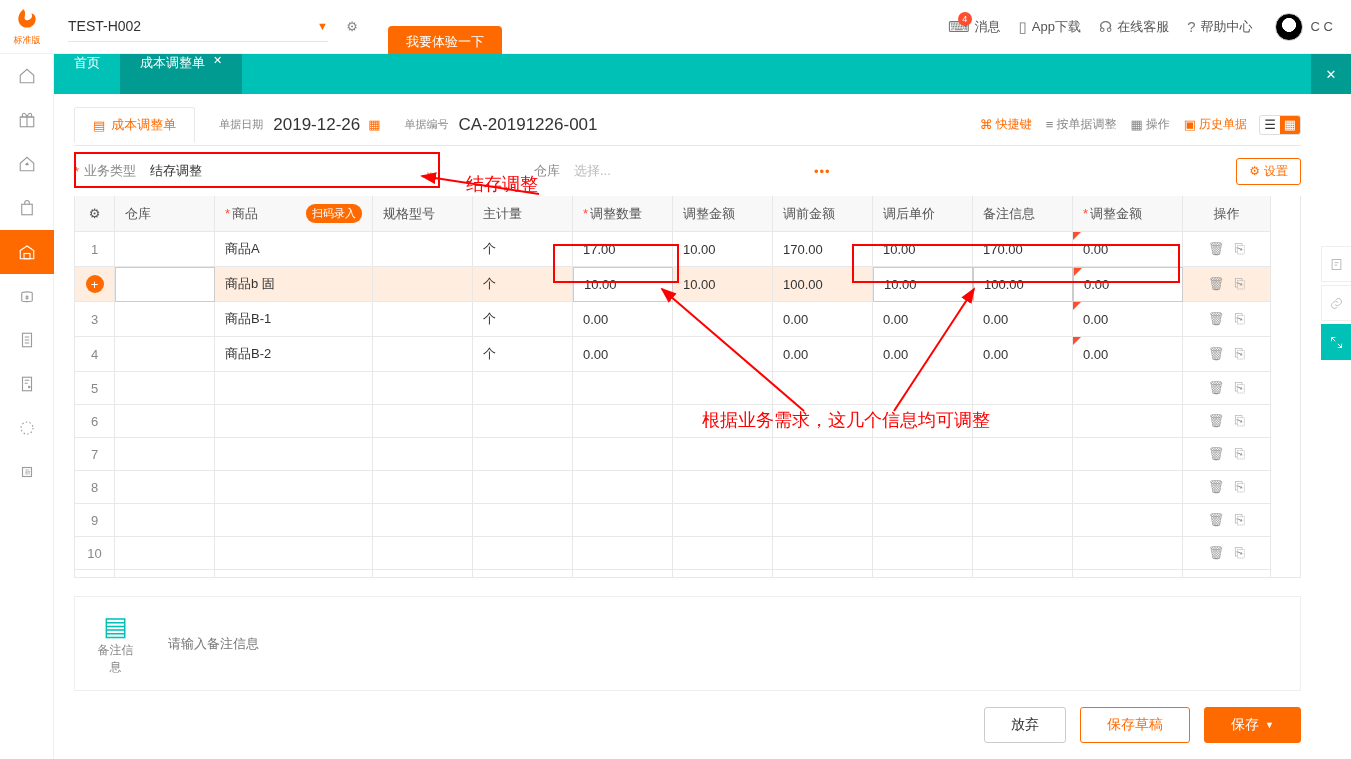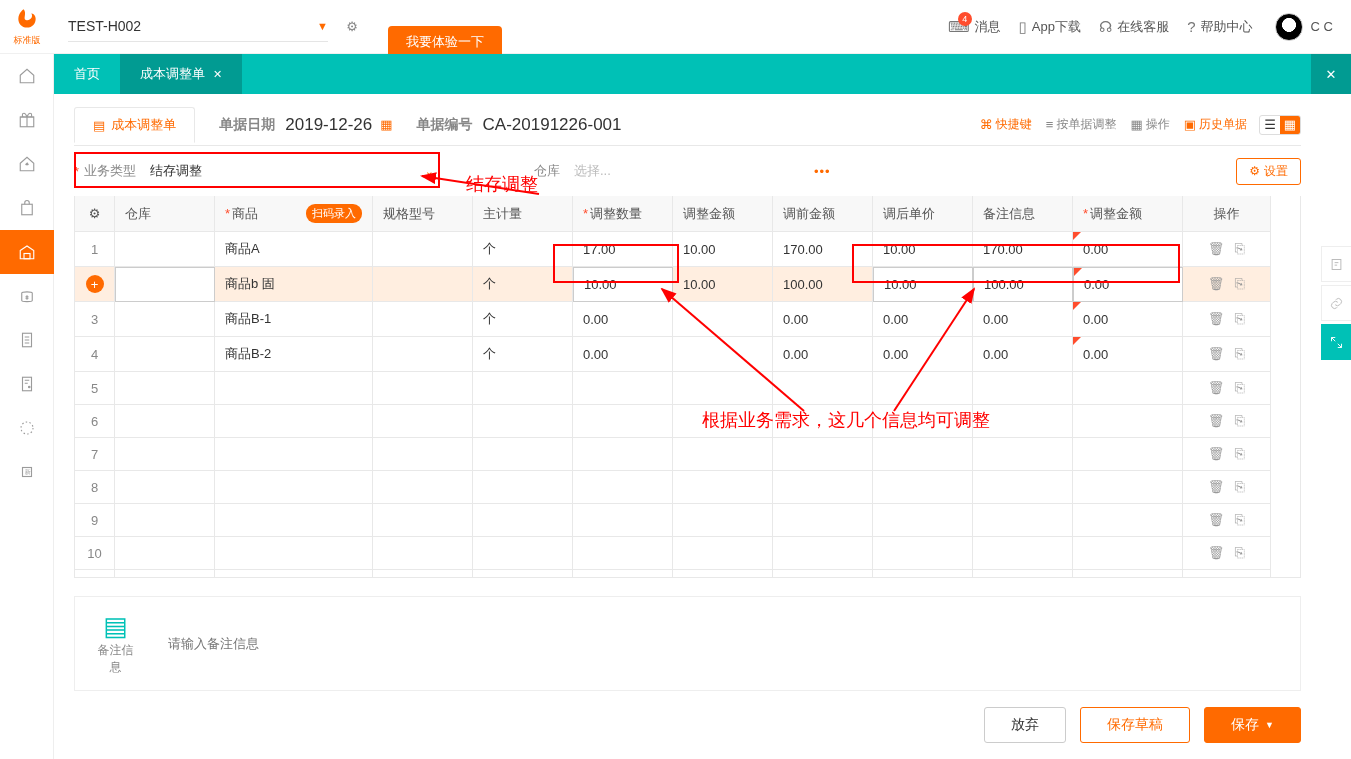--- a/index.html
+++ b/index.html
@@ -16,21 +16,21 @@
 .gear-btn { width: 28px; height: 28px; margin-left: 10px; display: flex; align-items: center; justify-content: center; color: #888; cursor: pointer; }
 .experience-btn { background: #ff6a00; color: #fff; border-radius: 4px; padding: 7px 18px; margin-left: 22px; font-size: 13px; cursor: pointer; margin-top: 30px; }
 .hdr-spacer { flex: 1; }
 .hdr-link { display: flex; align-items: center; margin-left: 18px; color: #555; cursor: pointer; font-size: 13px; position: relative; }
 .hdr-link .ico { margin-right: 5px; font-size: 15px; color: #777; }
 .badge { position: absolute; top: -6px; left: 10px; background: #ff4d2d; color: #fff; border-radius: 8px; min-width: 14px; height: 14px; font-size: 9px; display: flex; align-items: center; justify-content: center; padding: 0 3px; }
 .avatar { width: 28px; height: 28px; border-radius: 50%; margin-left: 22px; background: radial-gradient(circle at 50% 42%, #fff 34%, #000 36%); border: 1px solid #ccc; }
 
 
 .tabs-bar { height: 40px; background: #00c1b6; display: flex; align-items: stretch; margin-left: 54px; position: relative; }
-.tab { padding: 13px 20px; display: flex; align-items: center; color: #fff; cursor: pointer; font-size: 13px; }
+.tab { padding: 0 20px; display: flex; color: #fff; cursor: pointer; font-size: 13px; }
 .tab.active { background: #019b92; }
 .tab .close { margin-left: 8px; font-size: 11px; cursor: pointer; }
 .tabs-close-all { position: absolute; right: 0; top: 0; width: 40px; height: 40px; background: #019b92; display: flex; align-items: center; justify-content: center; color: #fff; cursor: pointer; }
 
 
 .left-rail { position: absolute; left: 0; top: 54px; width: 54px; bottom: 0; background: #fff; border-right: 1px solid #eee; }
 .rail-item { width: 54px; height: 44px; display: flex; align-items: center; justify-content: center; color: #9b9b9b; cursor: pointer; }
 .rail-item.active { background: #ff6a00; color: #fff; }
 .rail-item svg { width: 18px; height: 18px; stroke: currentColor; fill: none; stroke-width: 1.5; }
 
@@ -39,21 +39,21 @@
 .rr-item { width: 30px; height: 36px; display: flex; align-items: center; justify-content: center; color: #b8b8b8; background: #fff; border: 1px solid #eee; border-right: none; margin-bottom: 3px; cursor: pointer; }
 .rr-item.active { background: #00c1b6; color: #fff; border-color: #00c1b6; }
 .rr-item svg { width: 15px; height: 15px; stroke: currentColor; fill: none; stroke-width: 1.5; }
 
 
 .content { position: absolute; left: 54px; right: 30px; top: 94px; bottom: 0; padding: 10px 20px 0; display: flex; flex-direction: column; }
 .subhdr { display: flex; align-items: center; height: 42px; border-bottom: 1px solid #e8e8e8; }
 .doc-tab { border: 1px solid #e8e8e8; border-bottom: 1px solid #fff; border-radius: 3px 3px 0 0; padding: 8px 18px; display: flex; align-items: center; color: #ff6a00; margin-bottom: -1px; cursor: pointer; }
 .doc-tab .ico { margin-right: 6px; font-size: 13px; }
 .subhdr-item { margin-left: 24px; display: flex; align-items: center; }
-.subhdr-item .lbl { color: #888; font-size: 14px; margin-right: 10px; font-weight: bold; }
+.subhdr-item .lbl { color: #888; font-size: 11px; margin-right: 10px; }
 .subhdr-item .val { font-size: 17px; }
 .subhdr-item .cal-ico { margin-left: 8px; color: #ff6a00; }
 .subhdr-spacer { flex: 1; }
 .tool-link { margin-left: 14px; display: flex; align-items: center; color: #888; cursor: pointer; font-size: 12px; }
 .tool-link.orange { color: #ff6a00; }
 .tool-link .ico { margin-right: 3px; font-size: 13px; }
 .view-toggle { display: inline-flex; border: 1px solid #ddd; border-radius: 3px; margin-left: 12px; overflow: hidden; }
 .view-toggle div { width: 20px; height: 18px; display: flex; align-items: center; justify-content: center; cursor: pointer; }
 .view-toggle div.on { background: #ff6a00; color: #fff; }
 

